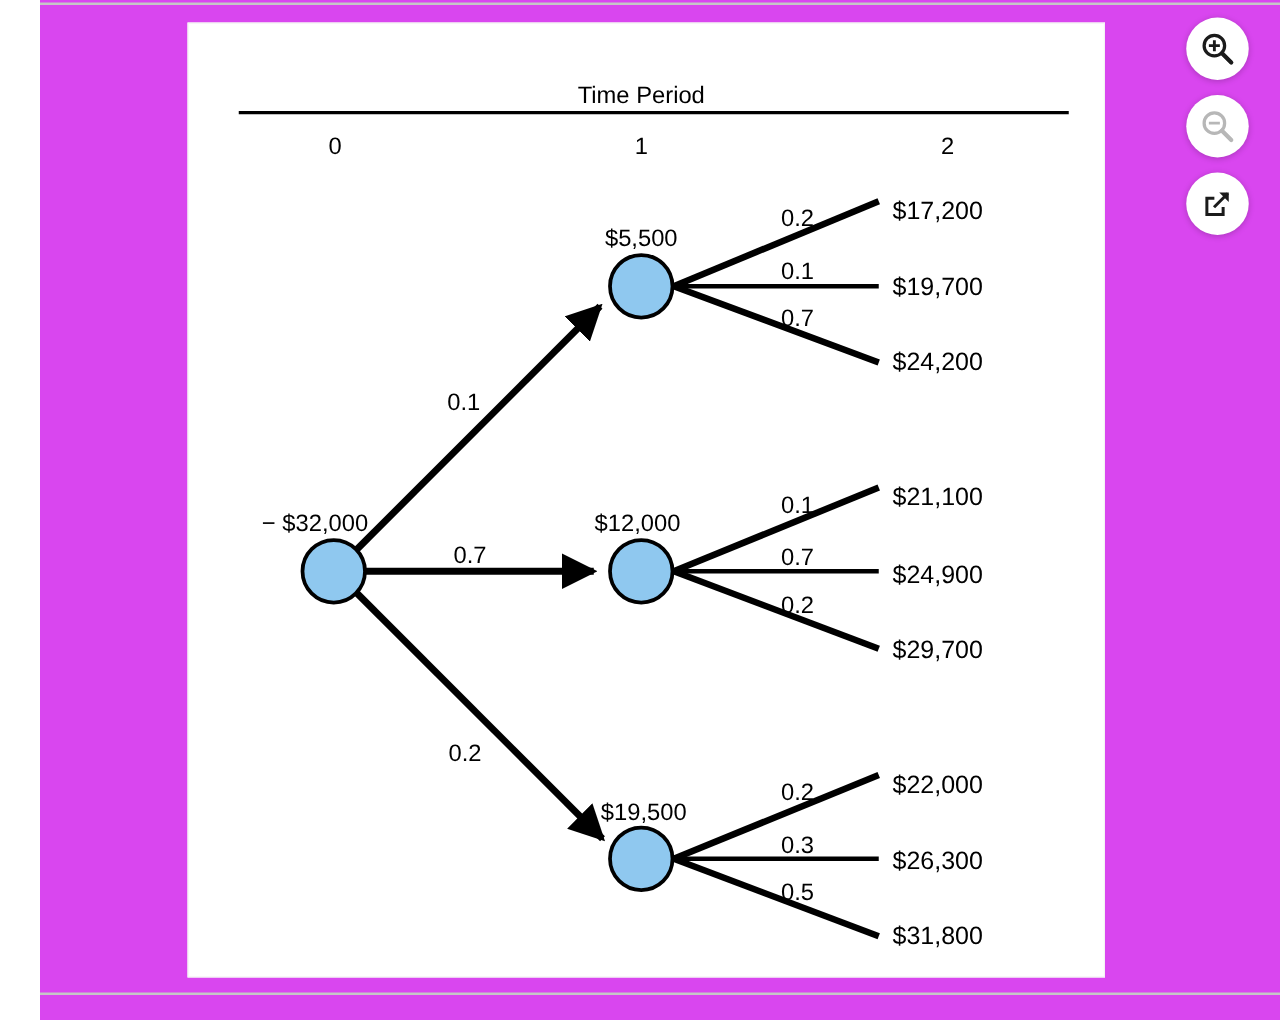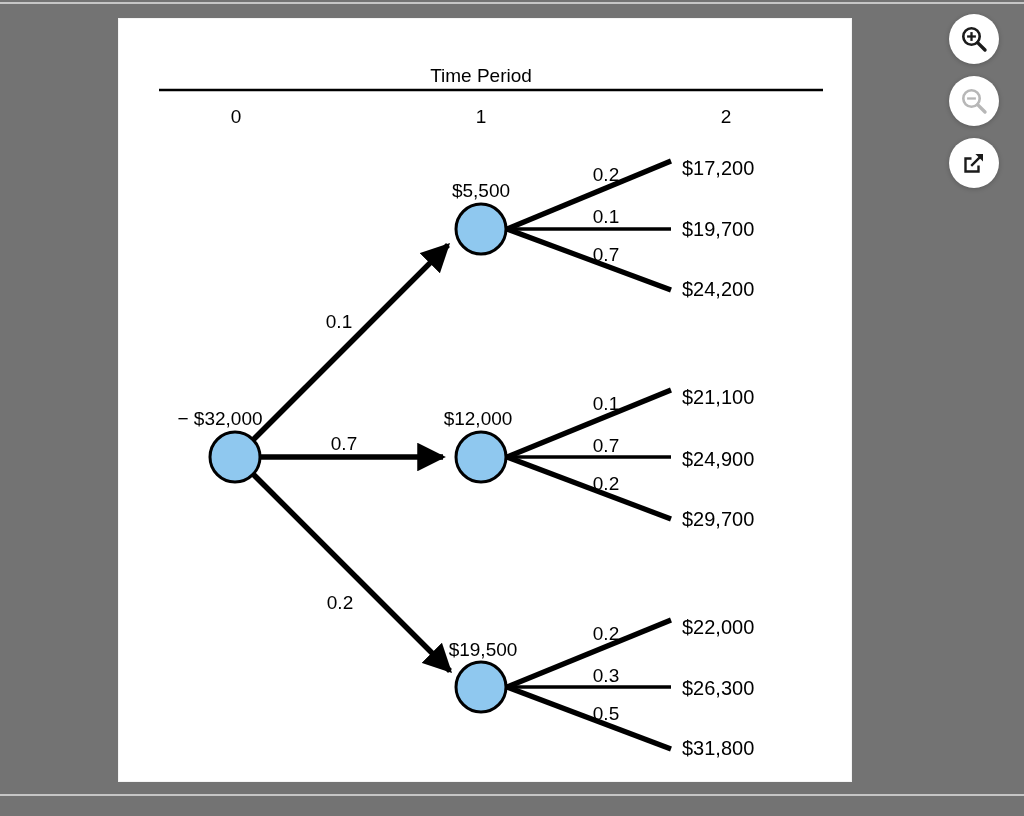--- a/index.html
+++ b/index.html
@@ -4,21 +4,21 @@
 <title>Decision Tree</title>
 <style>
   html,body{margin:0;padding:0;}
   body{
     width:1024px;height:816px;
     background:#ffffff;
     font-family:"Liberation Sans","DejaVu Sans",sans-serif;
     overflow:hidden;
     position:relative;
   }
-  #root-frame{position:absolute;inset:0;background:#737373;}
+  #root-frame{position:absolute;inset:0;background:#d946ef;margin-left:32px;}
 
   
   .hrule-top{position:absolute;left:0;top:2px;width:1024px;height:2px;background:#c6c6c6;}
   .hrule-bottom{position:absolute;left:0;top:794px;width:1024px;height:2px;background:#c6c6c6;}
 
   
   .content-panel{
     position:absolute;left:118px;top:18px;width:732px;height:762px;
     background:#ffffff;border:1px solid #f4f4f4;
   }

